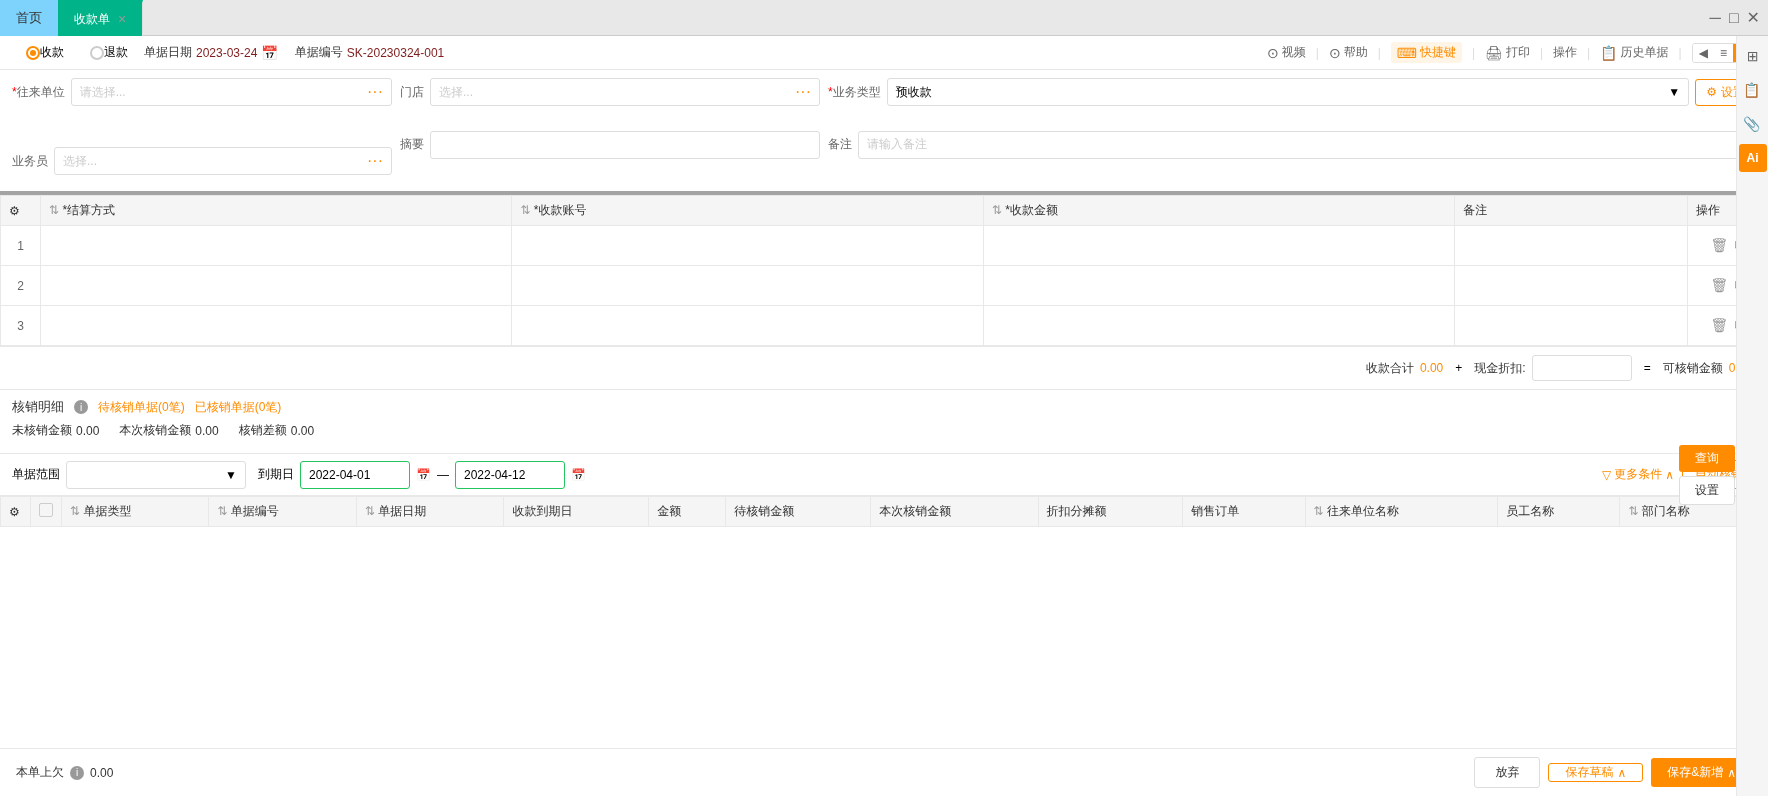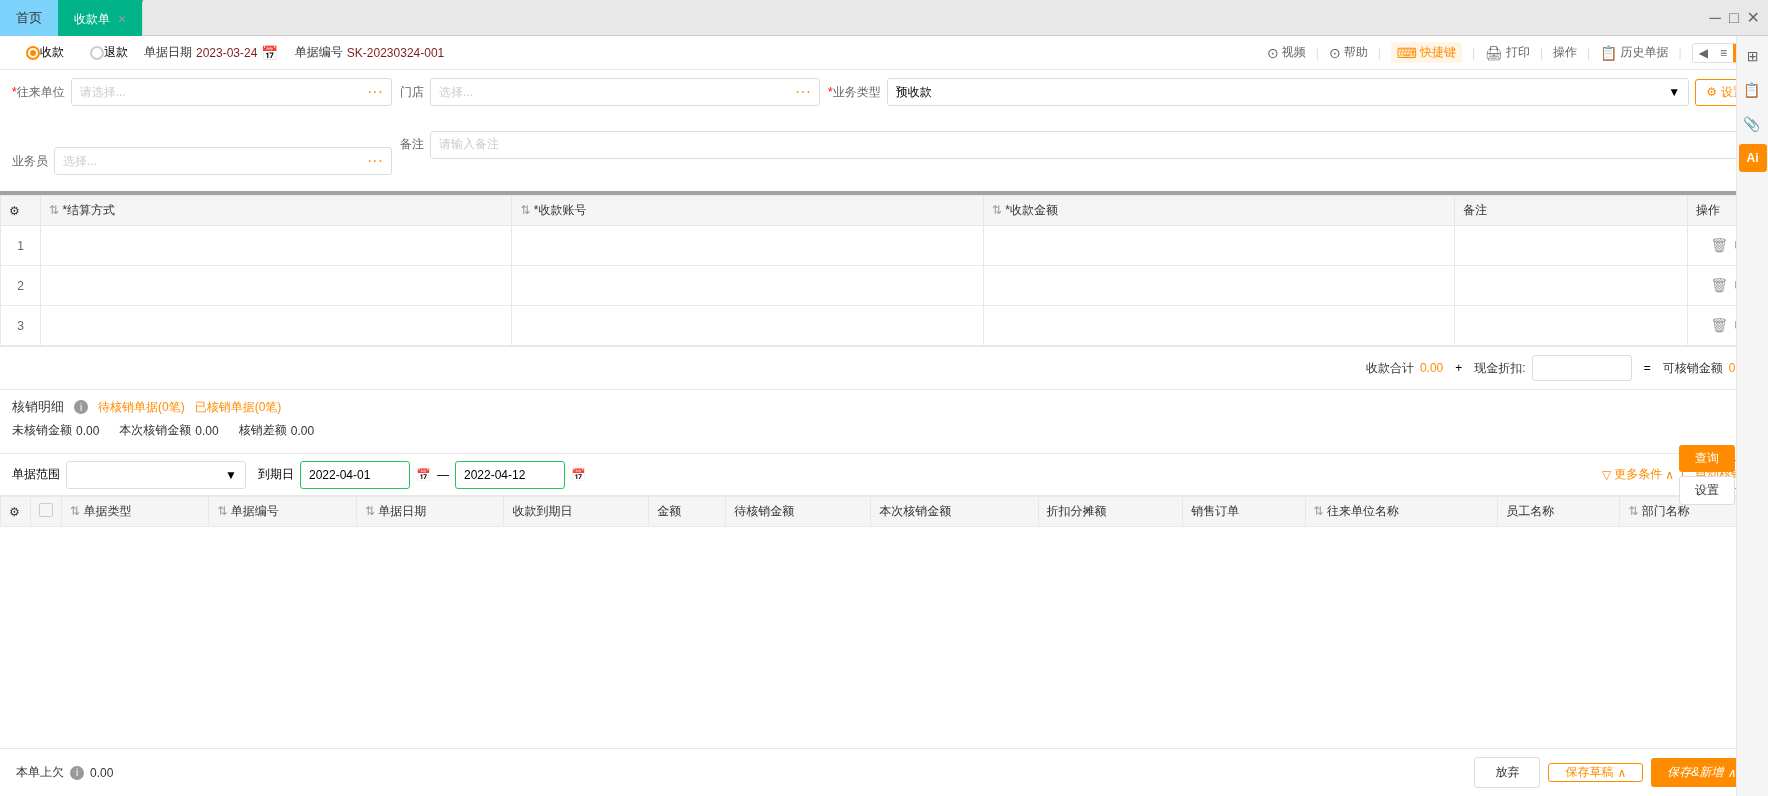--- a/index.html
+++ b/index.html
@@ -122,21 +122,21 @@
 
     
     .footer {
       display: flex; align-items: center; justify-content: space-between; padding: 8px 16px;
       border-top: 1px solid #e8e8e8; background: #fff; flex-shrink: 0;
     }
     .footer-left { display: flex; align-items: center; gap: 6px; color: #333; }
     .footer-right { display: flex; align-items: center; gap: 8px; }
     .btn-abandon { background: #fff; border: 1px solid #ddd; color: #333; padding: 6px 20px; border-radius: 3px; cursor: pointer; }
     .btn-save-draft { background: #fff; border: 1px solid #ff8c00; color: #ff8c00; padding: 0 16px; border-radius: 3px; cursor: pointer; display: flex; align-items: center; gap: 4px; }
-    .btn-save-new { background: #ff8c00; color: #fff; border: none; padding: 6px 16px; border-radius: 3px; cursor: pointer; display: flex; align-items: center; gap: 4px; font-style: italic; }
+    .btn-save-new { background: #ff8c00; color: #fff; border: none; padding: 6px 16px; border-radius: 3px; cursor: pointer; display: flex; align-items: center; gap: 4px; }
     .right-panel-icon { width: 28px; height: 28px; display: flex; align-items: center; justify-content: center; color: #666; cursor: pointer; border-radius: 3px; }
     .right-panel-icon.active { background: #ff8c00; color: #fff; }
 
     .checkbox-wrap { width: 14px; height: 14px; border: 1px solid #ccc; border-radius: 2px; display: inline-block; }
 
     .teal-tab { background: #00b388; color: #fff; }
 
     
     ::-webkit-scrollbar { width: 6px; height: 6px; }
     ::-webkit-scrollbar-track { background: #f1f1f1; }
@@ -260,20 +260,24 @@
 
       <div class="form-row">
         <div class="form-field" style="max-width: 380px; margin-top: 33px;">
           <label>业务员</label>
           <div class="form-input">
             <span style="color:#ccc">选择...</span>
             <span class="dots">···</span>
           </div>
         </div>
 
+        <div class="form-field" style="max-width: 420px;">
+          <label>摘要</label>
+          <div class="form-input" style="min-width:200px;"></div>
+        </div>
 
         <div class="form-field">
           <label>备注</label>
           <div class="form-input" style="min-width:200px;">
             <span style="color:#ccc">请输入备注</span>
           </div>
         </div>
       </div>
     </div>
 

